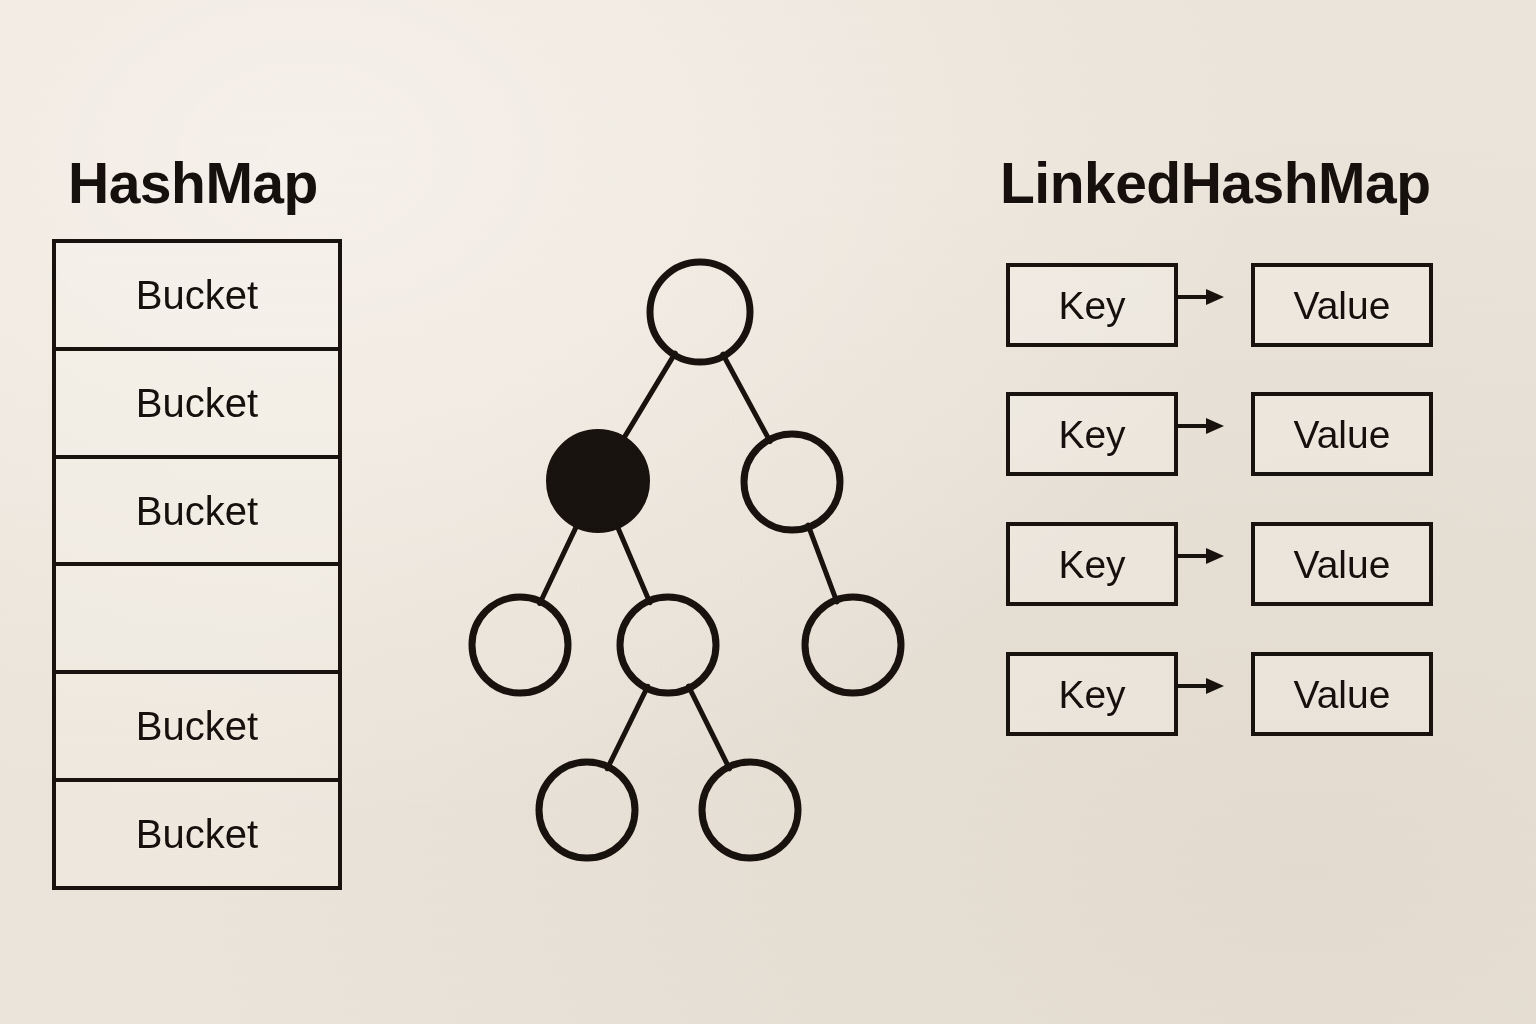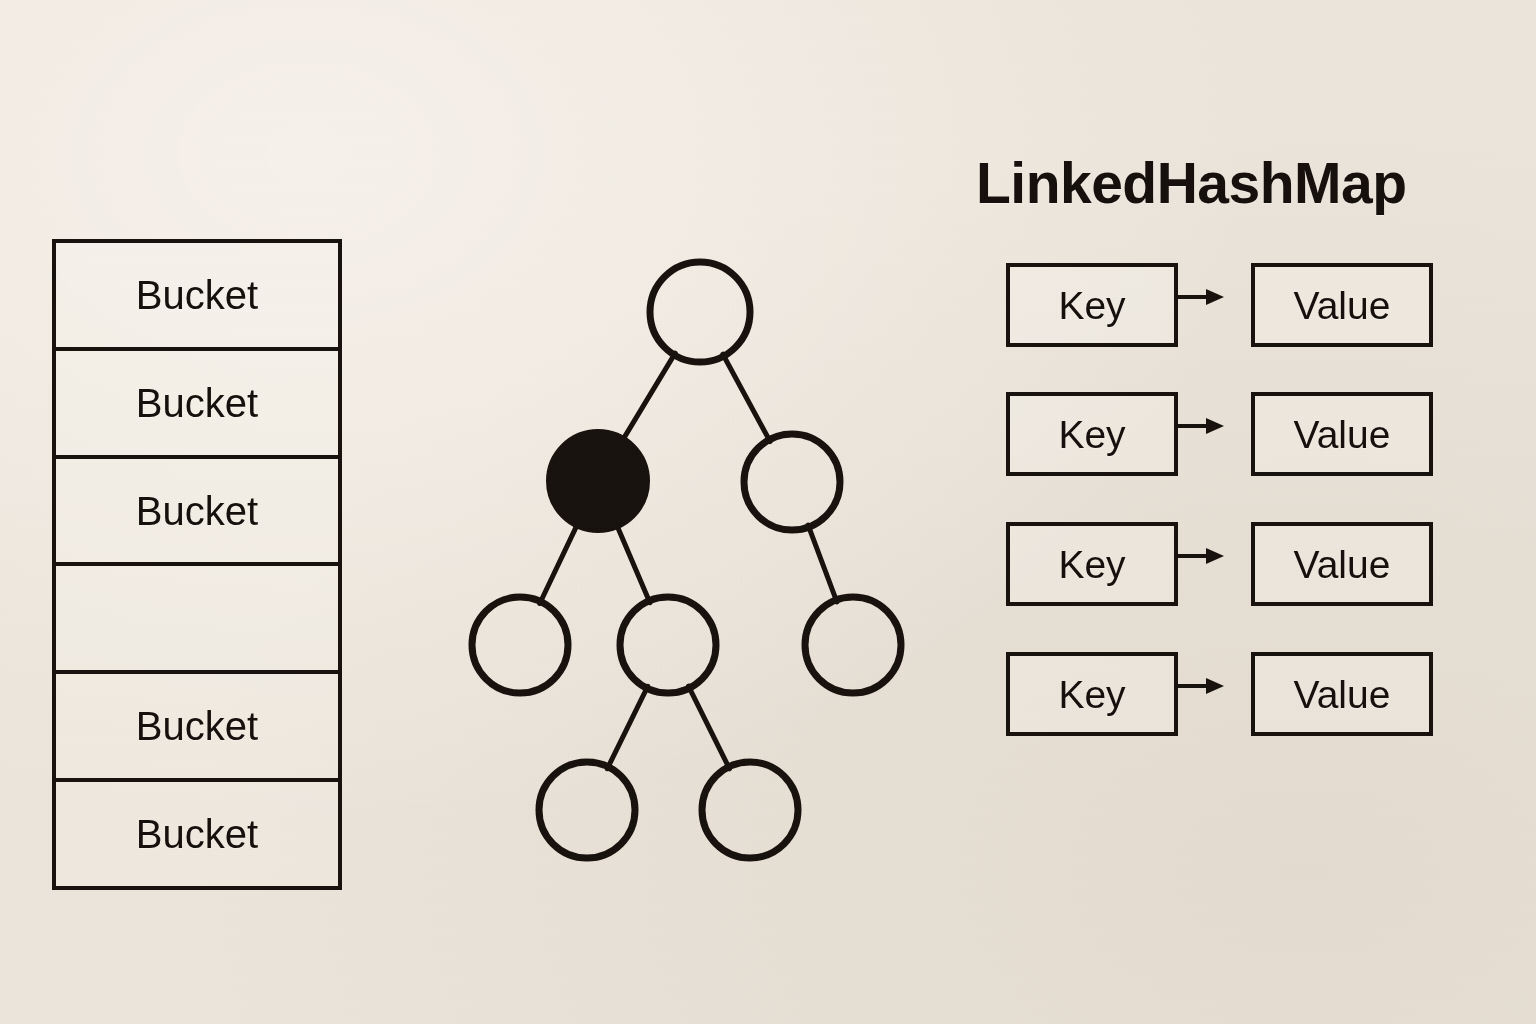--- a/index.html
+++ b/index.html
@@ -26,21 +26,21 @@
   }
 
   
   .panel {
     position: absolute;
     top: 0;
     height: 1024px;
   }
   #panel-hashmap     { left: 0px;    width: 470px; }
   #panel-treemap     { left: 470px;  width: 490px; }
-  #panel-linkedhash  { left: 936px;  width: 576px; }
+  #panel-linkedhash  { left: 960px;  width: 576px; }
 
   
   .panel-title {
     position: absolute;
     top: 108px;
     font-size: 57px;
     font-weight: bold;
     color: #15100c;
     letter-spacing: -0.5px;
     white-space: nowrap;
@@ -168,20 +168,23 @@
     background-image:
       repeating-linear-gradient(0deg, rgba(0,0,0,0.012) 0px, rgba(0,0,0,0.012) 1px, rgba(255,255,255,0.012) 1px, rgba(255,255,255,0.012) 3px),
       repeating-linear-gradient(90deg, rgba(0,0,0,0.010) 0px, rgba(0,0,0,0.010) 1px, rgba(255,255,255,0.010) 1px, rgba(255,255,255,0.010) 4px);
   }
 </style>
 </head>
 <body>
 
 <div id="canvas">
 
+  <section class="panel" id="panel-hashmap">
+    <h2 class="panel-title" id="title-hashmap">HashMap</h2>
+  </section>
 
   <div id="bucket-table">
     <div class="bucket-row">
       <span class="bucket-label">Bucket</span>
     </div>
     <div class="bucket-row">
       <span class="bucket-label">Bucket</span>
     </div>
     <div class="bucket-row">
       <span class="bucket-label">Bucket</span>

